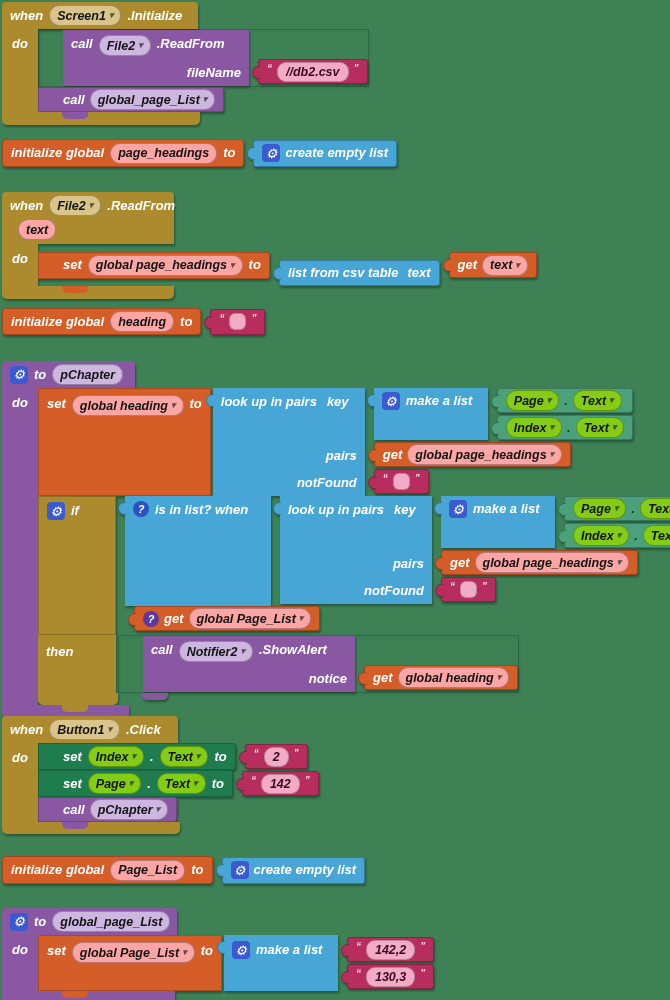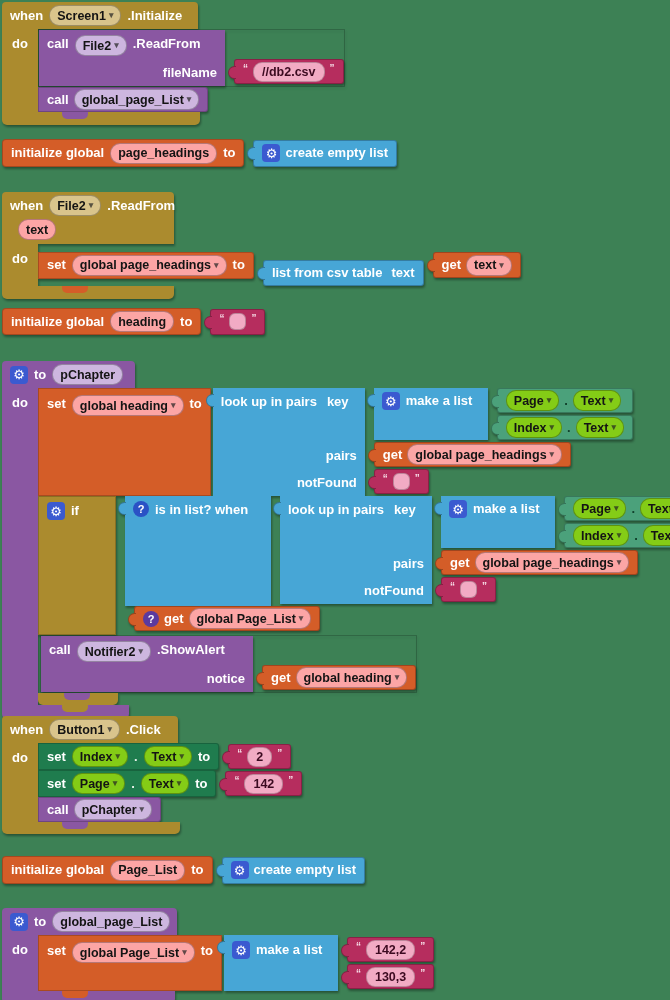--- a/index.html
+++ b/index.html
@@ -1,17 +1,17 @@
 <!DOCTYPE html>
 <html><head>
 <meta charset="utf-8">
 <style>
   html,body{margin:0;padding:0;width:670px;height:1000px;background:#3d8155;overflow:hidden;
     font-family:"Liberation Sans",sans-serif;}
-  .grp{position:absolute;filter:drop-shadow(1px 2px 1px rgba(0,0,0,.35));}
+  .grp{position:absolute;filter:drop-shadow(1px 2px 1px rgba(0,0,0,.35));font-style:italic;}
   .lab{color:#fff;font-weight:bold;font-size:13px;white-space:nowrap;line-height:18px;}
   .dot{font-weight:bold;font-size:13px;}
   .dotw{color:#e8f2ea}.dotd{color:#11402c}
   
   .bg-gold{background-color:#ab8b2e}.bg-purple{background-color:#8a57a2}
   .bg-orange{background-color:#d45d28}.bg-blue{background-color:#47a6d6}
   .bg-magenta{background-color:#b62d5e}.bg-dgreen{background-color:#1f7c4e}
   .bg-ggreen{background-color:#4ba17b}
   
   .hdr{display:flex;align-items:center;gap:6px;padding:3px 8px;border-radius:4px 4px 0 0;box-sizing:border-box;height:27px;}
@@ -33,21 +33,21 @@
   
   .gear{width:18px;height:18px;background:#3b5ad0;border-radius:4px;color:#fff;display:inline-flex;
     align-items:center;justify-content:center;font-size:13px;flex:none;}
   .help{width:16px;height:16px;border-radius:50%;background:#2a52c5;color:#fff;font-size:11px;font-weight:bold;
     display:inline-flex;align-items:center;justify-content:center;flex:none;}
   .warn{width:16px;height:16px;border-radius:50%;background:#5b3a9f;color:#fff;font-size:11px;font-weight:bold;
     display:inline-flex;align-items:center;justify-content:center;flex:none;}
   
   .r{display:inline-flex;align-items:center;gap:6px;padding:3px 8px;box-sizing:border-box;}
   .vrow{display:inline-flex;align-items:center;gap:5px;padding:2px 8px;border-radius:3px;border:1px solid rgba(0,0,0,.25);height:25px;box-sizing:border-box;}
-  .stmt{border:1px solid rgba(0,0,0,.2);}
+  .stmt{border:1px solid rgba(0,0,0,.2);padding-left:24px;}
   .plug{position:relative;margin-left:9px;}
   .plug::before{content:"";position:absolute;left:-7px;top:6px;width:8px;height:13px;border-radius:7px 0 0 7px;
     background-color:inherit;border:1px solid rgba(0,0,0,.28);border-right:none;box-sizing:border-box;}
   
   .argblk{display:flex;flex-direction:column;align-items:flex-start;}
   .argrow{display:flex;align-items:flex-start;}
   .acell{display:flex;align-items:flex-start;justify-content:flex-end;gap:6px;padding:5px 8px 3px 8px;
     align-self:stretch;box-sizing:border-box;}
   .acell.left{justify-content:flex-start;}
   .plugcell{position:relative;}
@@ -347,20 +347,23 @@
                 <span class="fld f-sal">
                   <span>global Page_List</span>
                   <span class="dd">▾</span>
                 </span>
               </div>
             </div>
           </div>
         </div>
 
         <div class="argrow">
+          <div class="acell left bg-gold w-if" style="padding-top:8px;">
+            <span class="lab">then</span>
+          </div>
           <div class="col" style="margin-left:2px;">
             <div class="argblk stmt">
               <div class="argrow">
                 <div class="acell left bg-purple w-not">
                   <span class="lab">call</span>
                   <span class="fld f-lav">
                     <span>Notifier2</span>
                     <span class="dd">▾</span>
                   </span>
                   <span class="lab">.ShowAlert</span>

